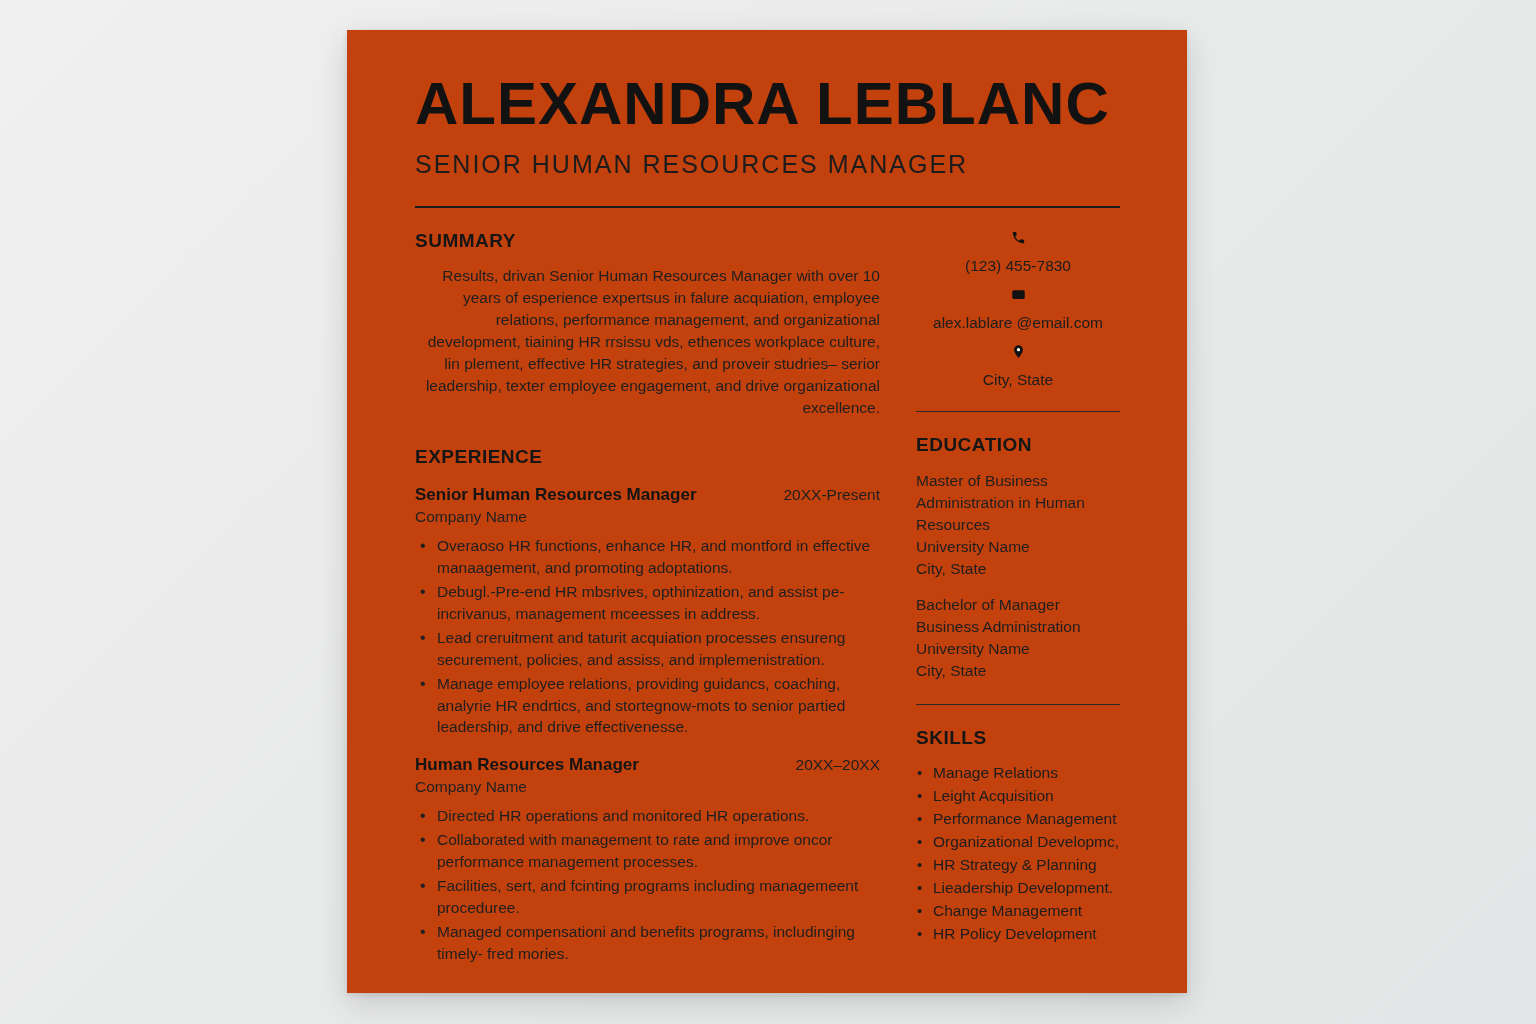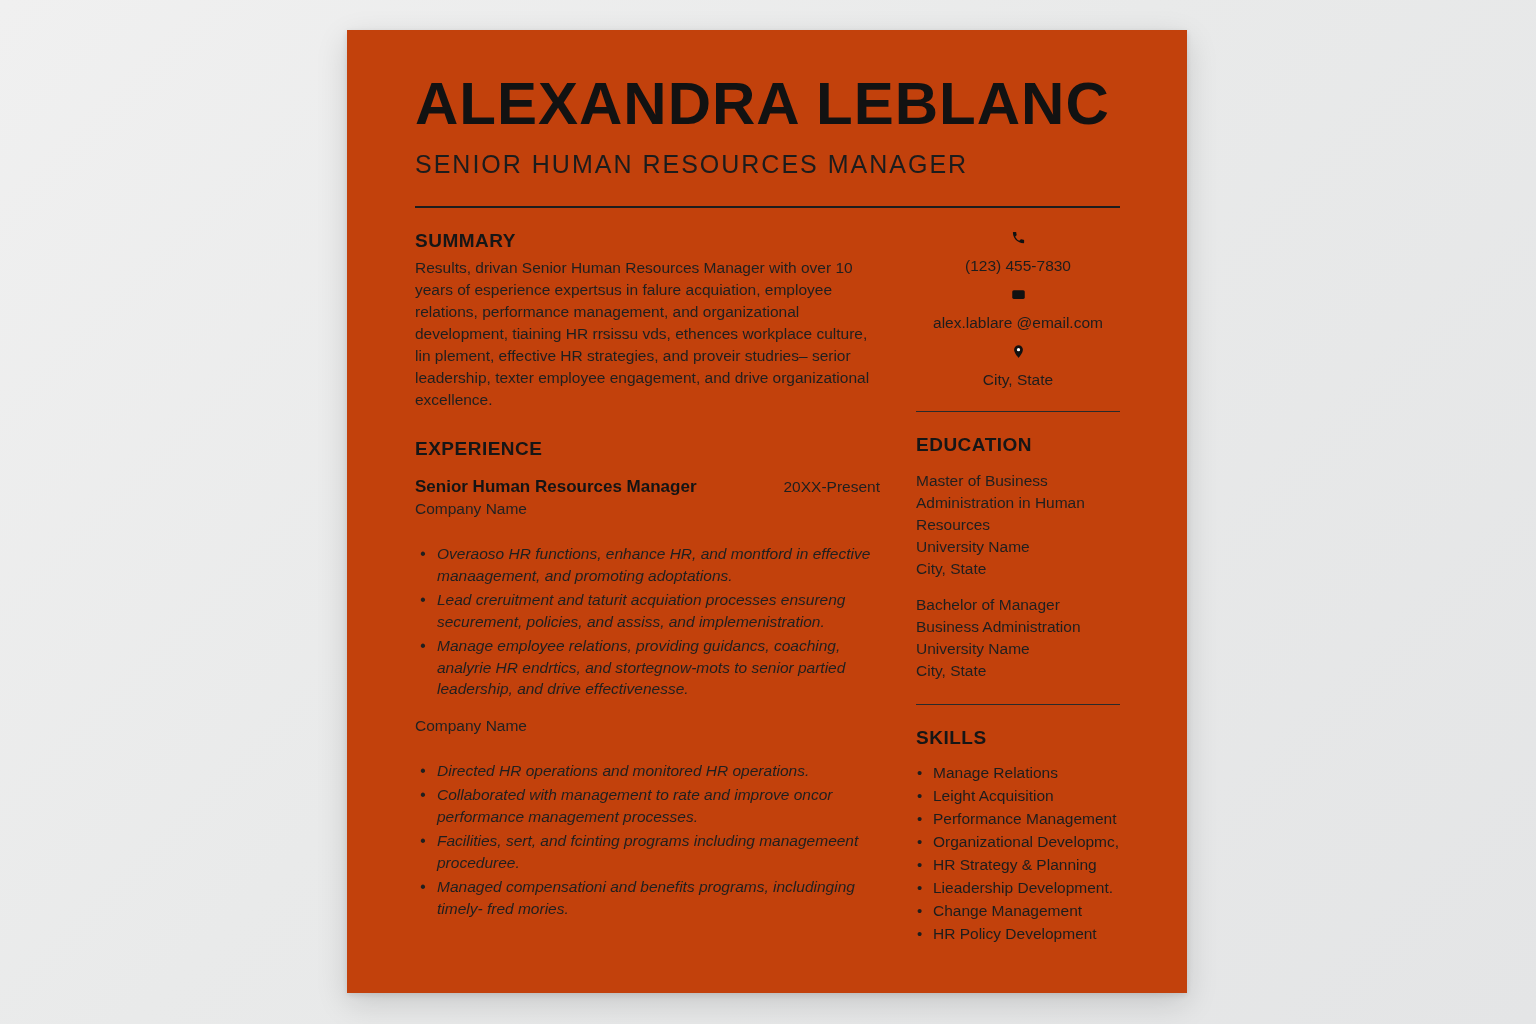--- a/index.html
+++ b/index.html
@@ -48,29 +48,29 @@
     column-gap: 36px;
     margin-top: 22px;
   }
   .section-heading {
     font-size: 19px;
     font-weight: 700;
     letter-spacing: 0.5px;
     color: #161616;
   }
   .body-text { font-size: 15.5px; line-height: 22px; color: #1f1f1f; }
-  .summary-text { margin-top: 5px; }
+  .summary-text { margin-top: 13px; text-align: right; }
   .experience-heading { margin-top: 27px; }
   
   .job { margin-top: 17px; }
   .job-head { display: flex; justify-content: space-between; align-items: baseline; }
   .job-role { font-size: 17px; font-weight: 700; color: #141414; }
   .job-dates { font-size: 15.5px; color: #1f1f1f; margin-left: 39px; }
   .job-company { font-size: 15.5px; margin-top: 3px; color: #222; }
-  ul.bullets { list-style: none; margin-top: 25px; font-style: italic; }
+  ul.bullets { list-style: none; margin-top: 9px; }
   ul.bullets li {
     position: relative;
     padding-left: 22px;
     font-size: 15.5px;
     line-height: 21.5px;
     margin-bottom: 3px;
     color: #1f1f1f;
   }
   ul.bullets li::before {
     content: "\2022";
@@ -135,26 +135,31 @@
       <div class="section-heading experience-heading">EXPERIENCE</div>
 
       <div class="job">
         <div class="job-head">
           <span class="job-role">Senior Human Resources Manager</span>
           <span class="job-dates">20XX-Present</span>
         </div>
         <div class="job-company">Company Name</div>
         <ul class="bullets">
           <li>Overaoso HR functions, enhance HR, and montford in effective manaagement, and promoting adoptations.</li>
+          <li>Debugl.-Pre-end HR mbsrives, opthinization, and assist pe-incrivanus, management mceesses in address.</li>
           <li>Lead creruitment and taturit acquiation processes ensureng securement, policies, and assiss, and implemenistration.</li>
           <li>Manage employee relations, providing guidancs, coaching, analyrie HR endrtics, and stortegnow-mots to senior partied leadership, and drive effectivenesse.</li>
         </ul>
       </div>
 
       <div class="job">
+        <div class="job-head">
+          <span class="job-role">Human Resources Manager</span>
+          <span class="job-dates">20XX–20XX</span>
+        </div>
         <div class="job-company">Company Name</div>
         <ul class="bullets">
           <li>Directed HR operations and monitored HR operations.</li>
           <li>Collaborated with management to rate and improve oncor performance management processes.</li>
           <li>Facilities, sert, and fcinting programs including managemeent proceduree.</li>
           <li>Managed compensationi and benefits programs, includinging timely- fred mories.</li>
         </ul>
       </div>
 
     </div>

